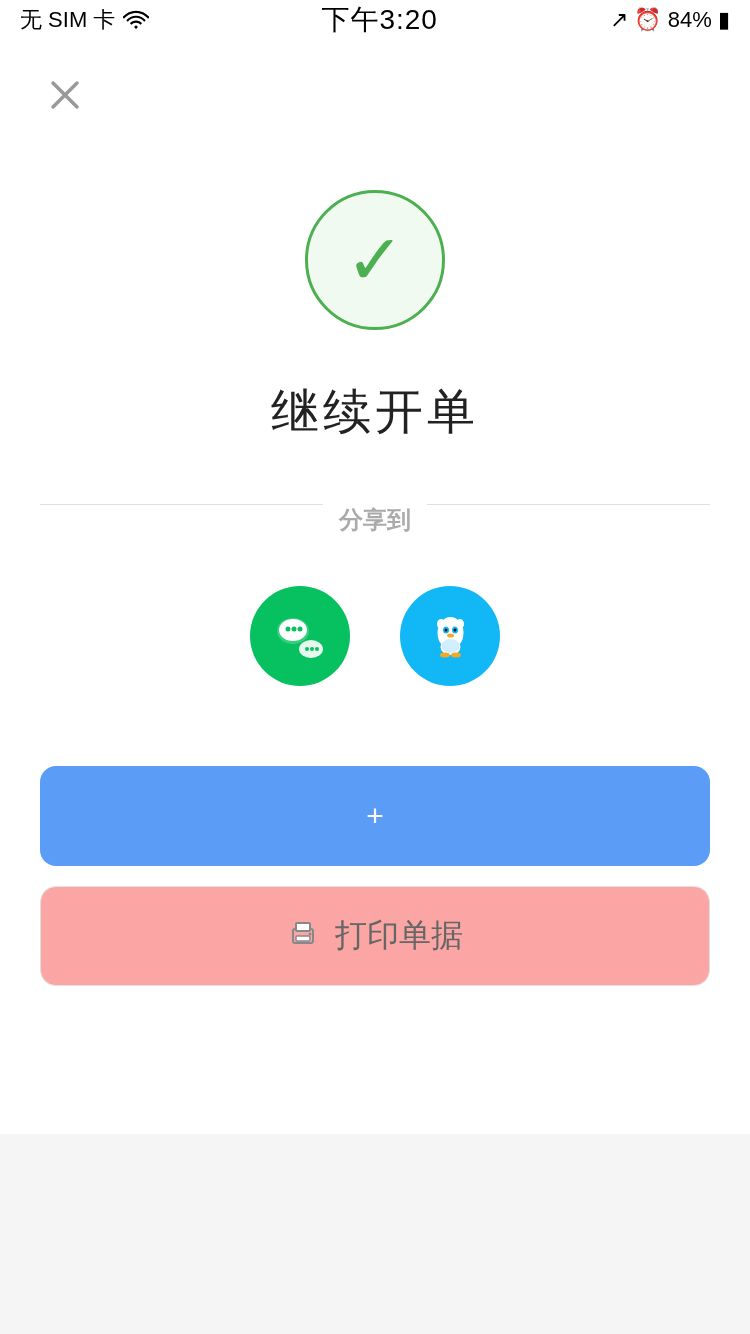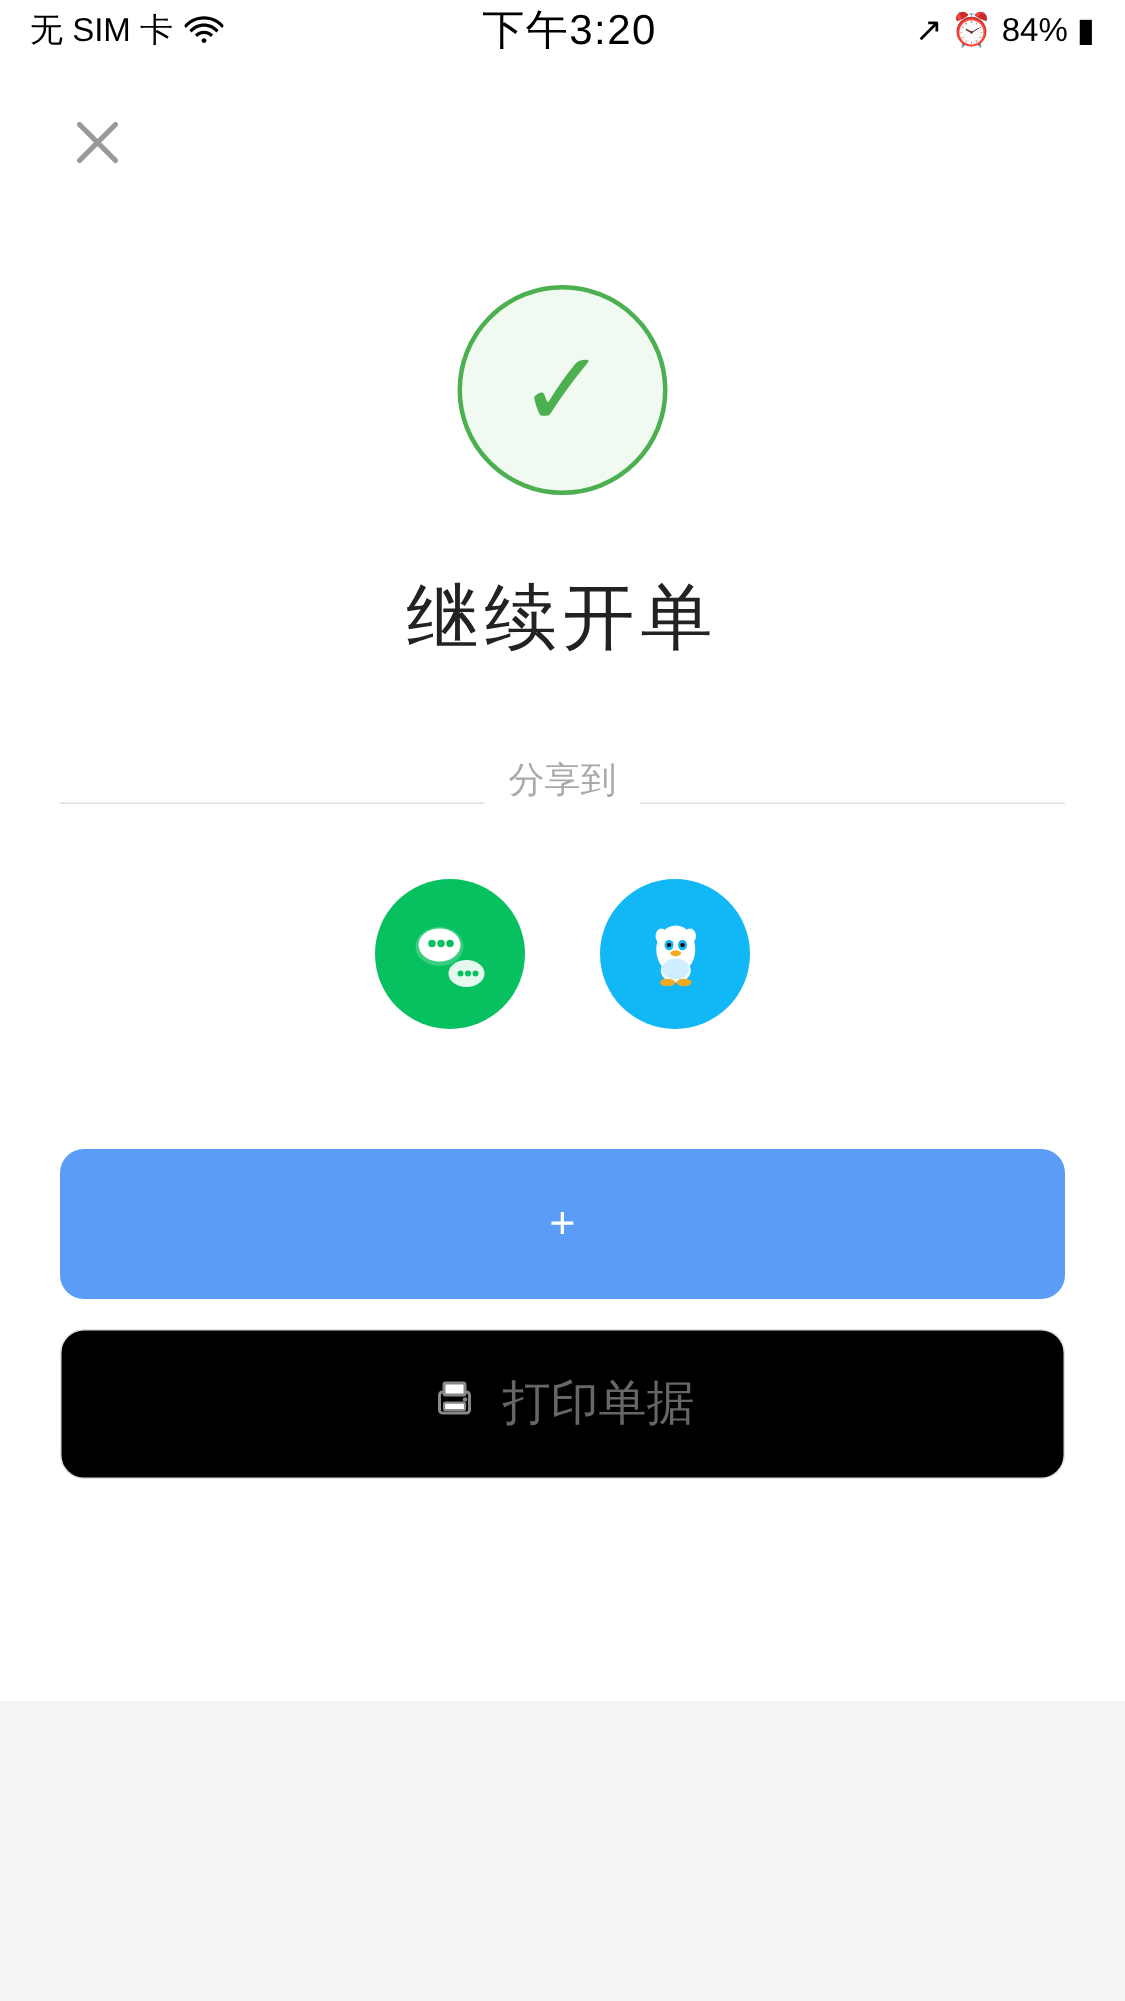--- a/index.html
+++ b/index.html
@@ -115,22 +115,23 @@
       width: 100%;
       margin-top: 60px;
       display: flex;
       flex-direction: column;
       align-items: center;
     }
 
     .divider-row {
       width: 100%;
       display: flex;
-      align-items: flex-end;
+      align-items: flex-start;
       gap: 16px;
+      font-weight: bold;
     }
 
     .divider-line {
       flex: 1;
       height: 1px;
       background: #e0e0e0;
     }
 
     .divider-label {
       font-size: 24px;
@@ -187,21 +188,21 @@
       font-size: 32px;
       cursor: pointer;
     }
 
     .btn-primary {
       background: #5B9CF6;
       color: #ffffff;
     }
 
     .btn-secondary {
-      background: #000000;
+      background: #fca5a5;
       color: #666;
       border: 1px solid #e0e0e0;
     }
 
     .btn-icon {
       font-size: 30px;
     }
 
     
     .bottom-area {

